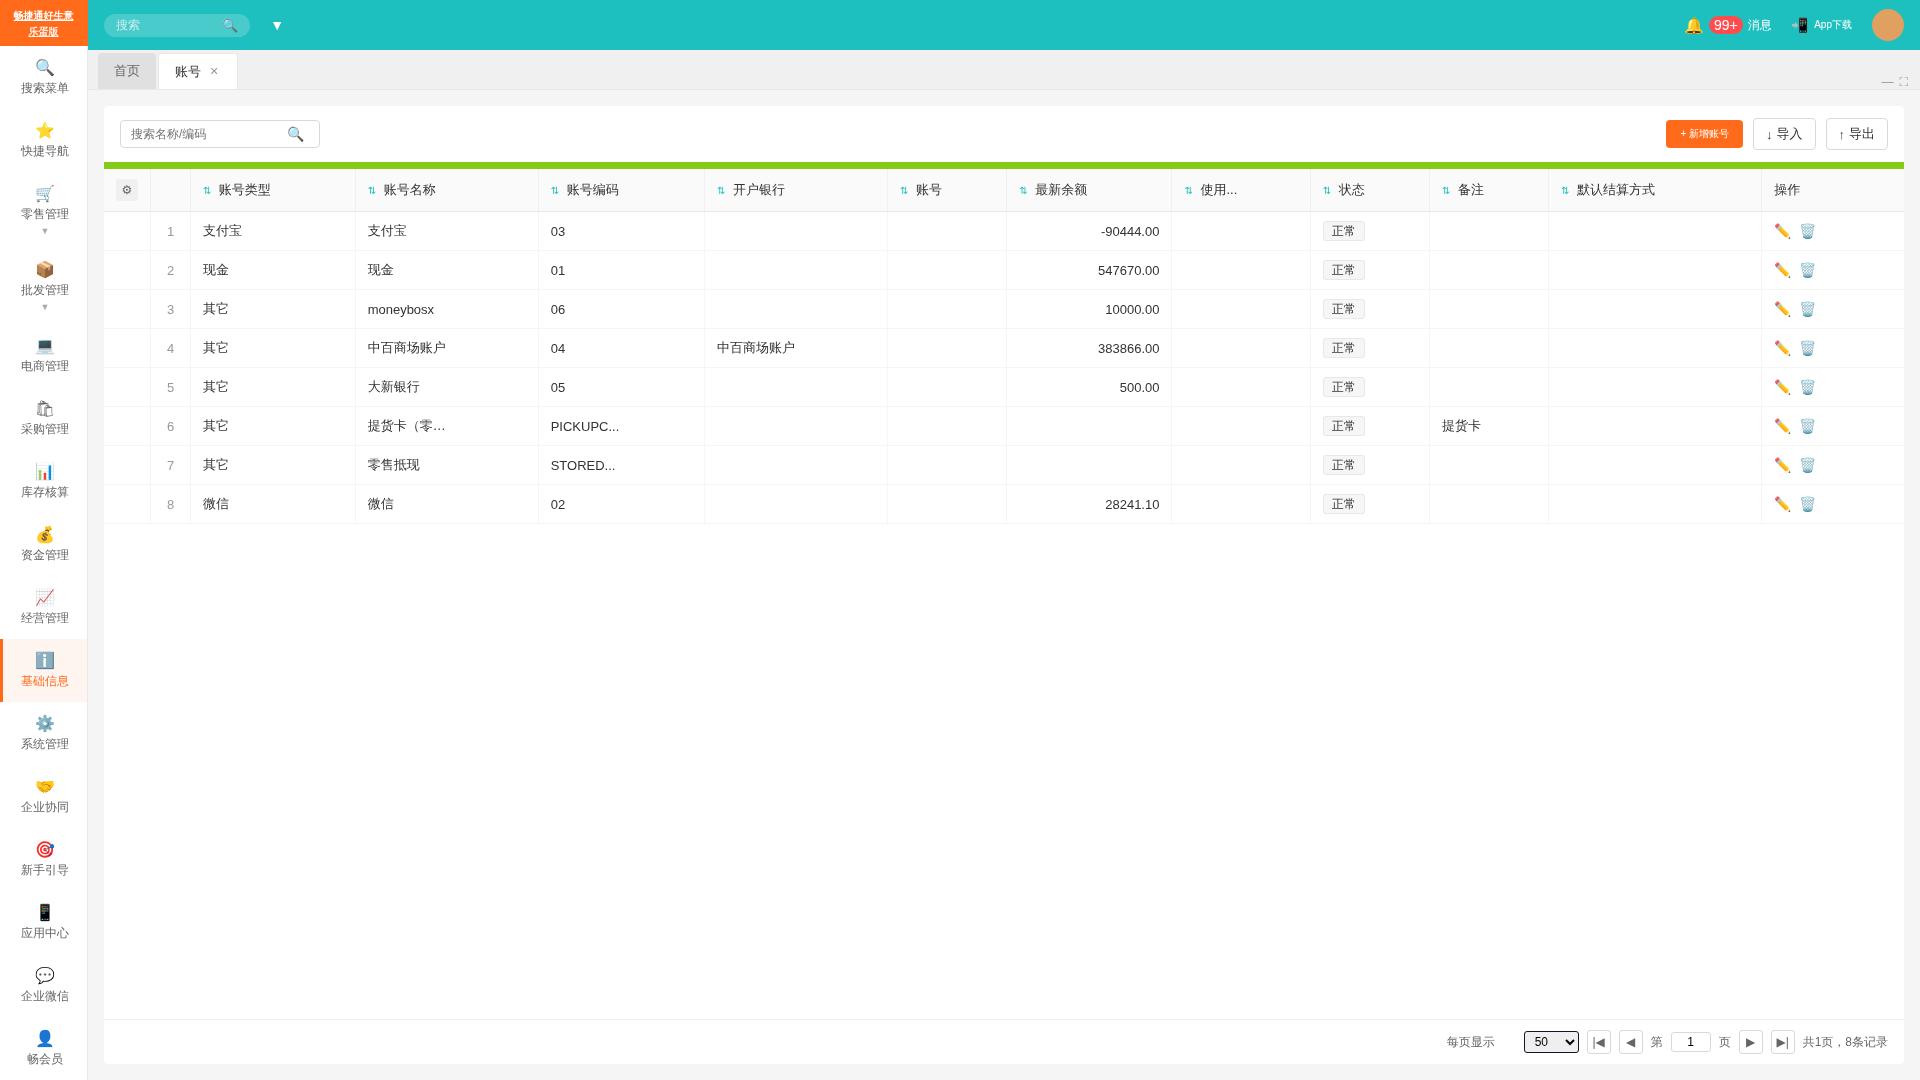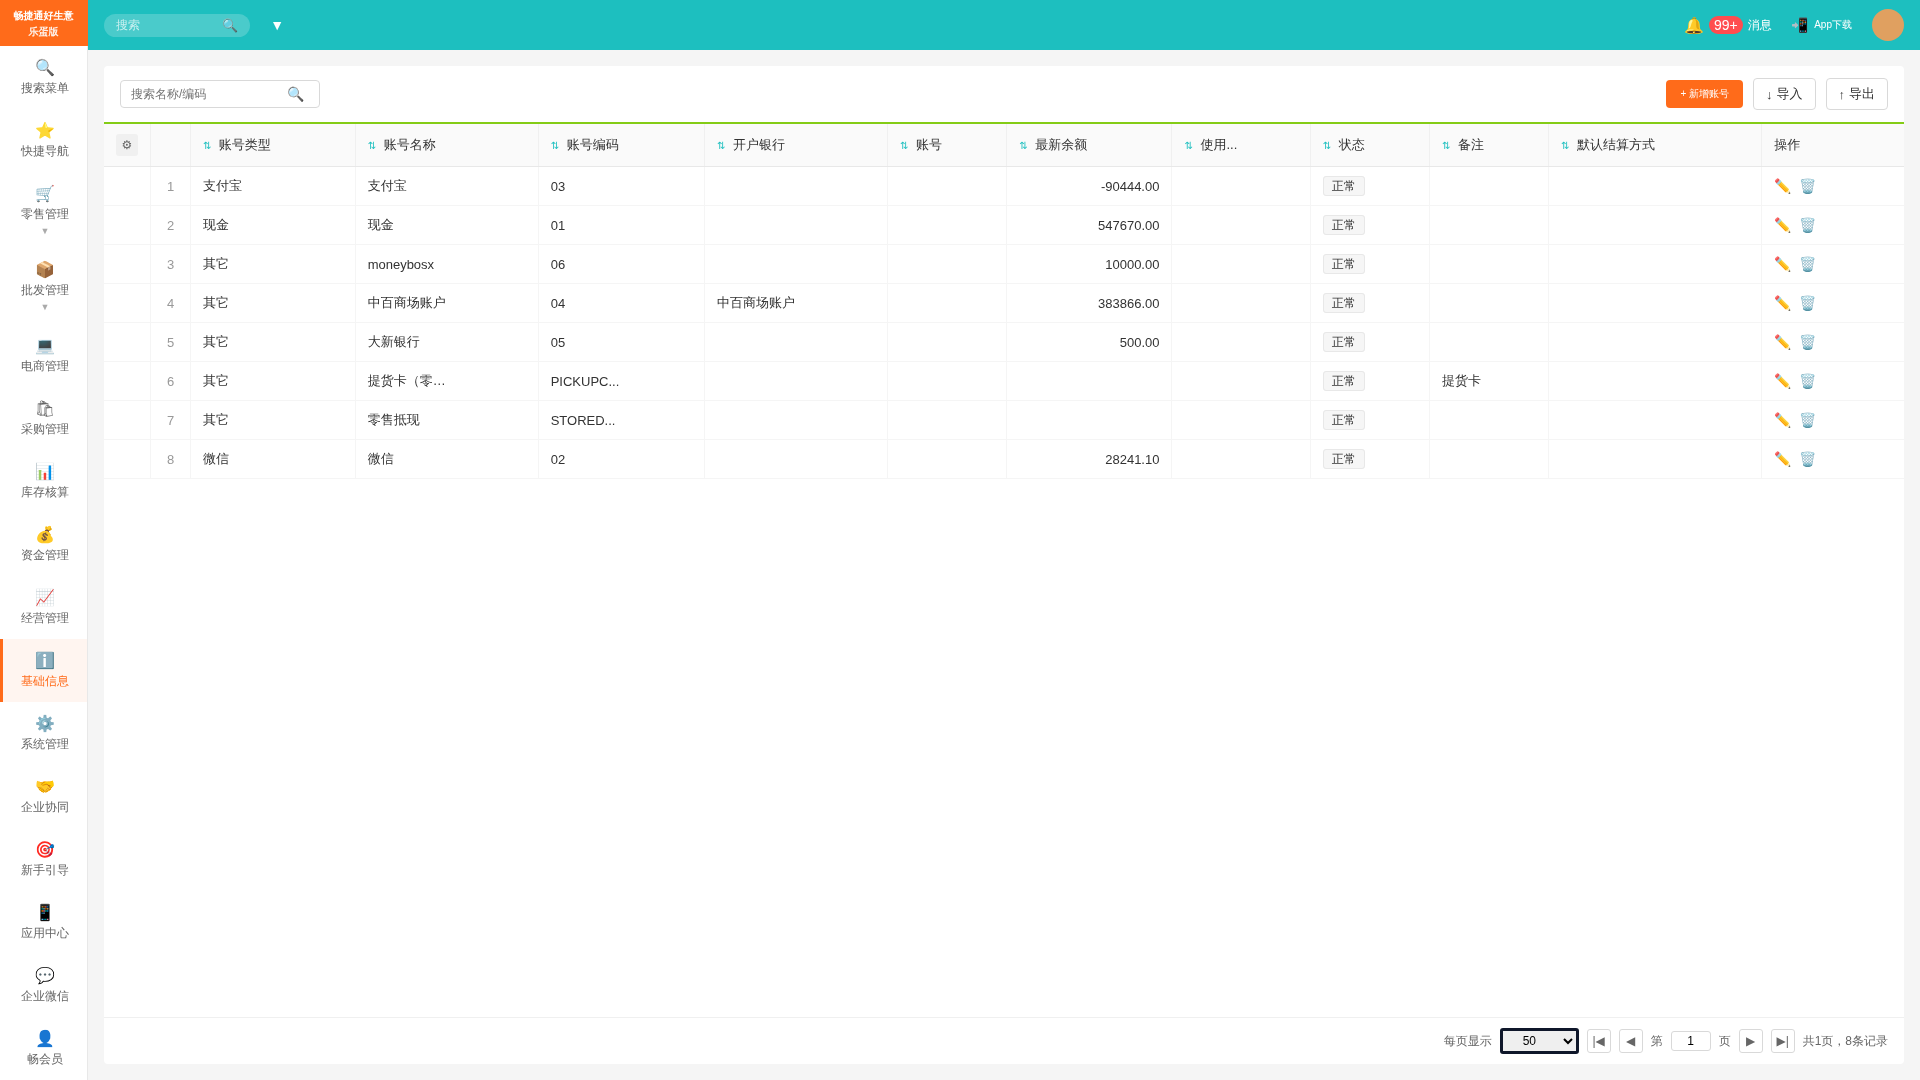--- a/index.html
+++ b/index.html
@@ -21,20 +21,21 @@
       background: #ff6b1a;
       display: flex;
       align-items: center;
       justify-content: center;
       color: white;
       font-size: 11px;
       font-weight: bold;
       padding: 7px;
       text-align: center;
       line-height: 1.3;
+      text-decoration: underline;
     }
     .sidebar-item {
       width: 100%;
       padding: 12px 5px;
       text-align: center;
       color: #666;
       font-size: 12px;
       cursor: pointer;
       border-left: 3px solid transparent;
       display: flex;
@@ -141,21 +142,21 @@
       display: flex;
       flex-direction: column;
     }
 
     
     .toolbar {
       display: flex;
       align-items: center;
       justify-content: space-between;
       padding: 12px 16px;
-      border-bottom: 2px solid #84cc16;
+      border-bottom: 7px solid #84cc16;
     }
     .search-box {
       display: flex;
       align-items: center;
       border: 1px solid #d9d9d9;
       border-radius: 4px;
       padding: 5px 10px;
       gap: 6px;
       background: #fff;
       width: 200px;
@@ -266,25 +267,26 @@
       display: flex;
       align-items: center;
       justify-content: flex-end;
       gap: 8px;
       border-top: 1px solid #f0f0f0;
       font-size: 13px;
       color: #666;
     }
     .pagination-label { color: #666; font-size: 12px; }
     .page-size-select {
-      border: 3px solid #0f172a;
+      border: 1px solid #0f172a;
       border-radius: 3px;
-      padding: 2px 16px;
+      padding: 2px 6px;
       font-size: 12px;
       outline: none;
+      margin-left: 21px;
     }
     .page-btn {
       width: 24px; height: 24px;
       border: 1px solid #d9d9d9;
       border-radius: 3px;
       background: #fff;
       cursor: pointer;
       display: flex; align-items: center; justify-content: center;
       font-size: 12px;
       color: #666;
@@ -441,20 +443,34 @@
         <span style="color:white;font-size:12px">消息</span>
       </div>
       <div class="topbar-app">
         <span style="color:white;font-size:14px">📲</span>
         <span style="color:white;font-size:10px">App下载</span>
       </div>
       <div class="avatar" style="background:#e0a060;border-radius:50%;"></div>
     </div>
   </div>
 
+  <div class="tabbar" style="background:#f0f0f0; padding: 4px 0 0 10px; height:40px;">
+    <div class="tab">
+      <span>首页</span>
+    </div>
+    <div class="tab active">
+      <span>账号</span>
+      <span class="tab-close">✕</span>
+    </div>
+    <div style="flex:1"></div>
+    <div style="display:flex;align-items:center;gap:6px;padding-right:12px;">
+      <span style="font-size:12px;color:#999;cursor:pointer">—</span>
+      <span style="font-size:12px;color:#999;cursor:pointer">⛶</span>
+    </div>
+  </div>
 
   <div class="content">
     <div class="content-panel">
 
       <div class="toolbar">
         <div class="search-box">
           <input type="text" placeholder="搜索名称/编码" style="">
           <span style="color:#bbb;font-size:14px">🔍</span>
         </div>
         <div class="toolbar-actions">

